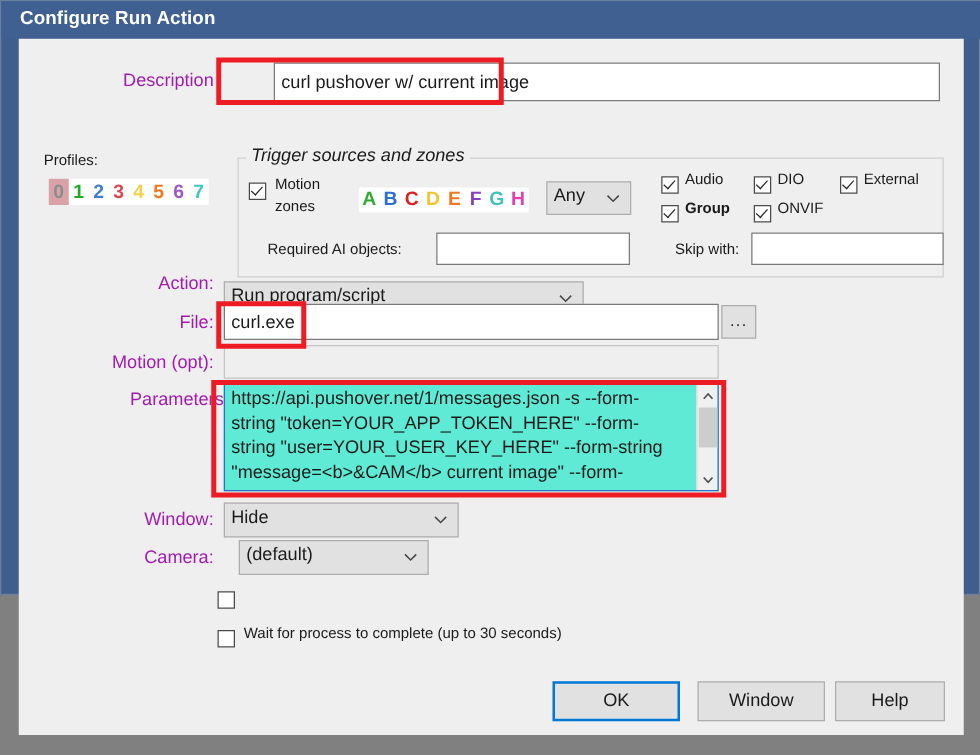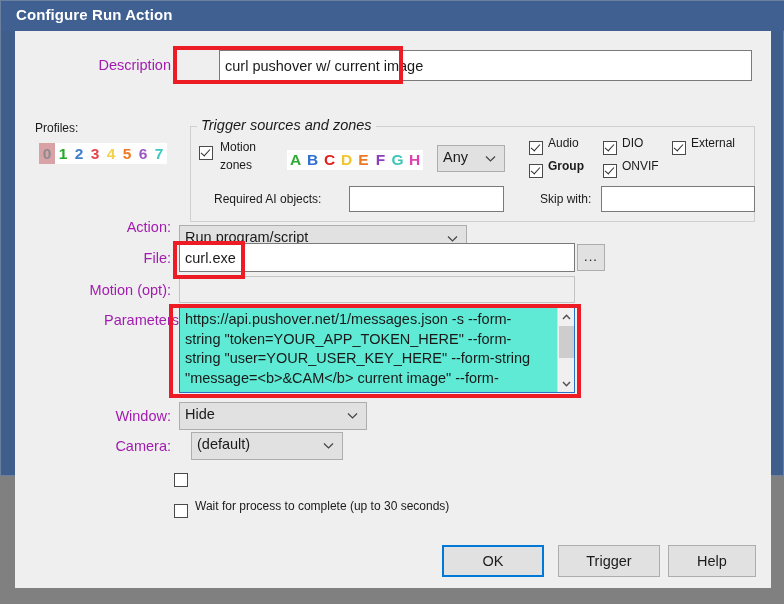--- a/index.html
+++ b/index.html
@@ -360,21 +360,21 @@
           </svg>
       </span>
     </div>
 
     <div class="cb" style="left:159px; top:442px;"></div>
 
     <div class="cb" style="left:159px; top:473px;"></div>
     <div class="lbl" style="left:180px; top:468px;">Wait for process to complete (up to 30 seconds)</div>
 
     <div class="btn default" style="left:427px; top:514px; width:102px; height:32px; line-height:28px;">OK</div>
-    <div class="btn" style="left:543px; top:514px; width:102px; height:32px; line-height:30px;">Trigger</div>
+    <div class="btn" style="left:543px; top:514px; width:102px; height:32px; line-height:30px;">Window</div>
     <div class="btn" style="left:653px; top:514px; width:88px; height:32px; line-height:30px;">Help</div>
 
   </div>
 
   <div class="redbox" style="left:172px; top:45px; width:230px; height:38px;"></div>
   <div class="redbox" style="left:172px; top:240px; width:72px; height:38px;"></div>
   <div class="redbox" style="left:168px; top:303px; width:412px; height:94px;"></div>
 
 </div>
 

